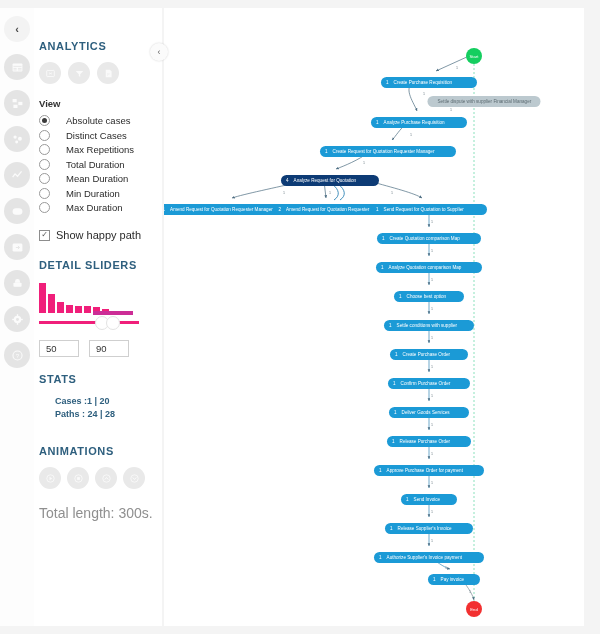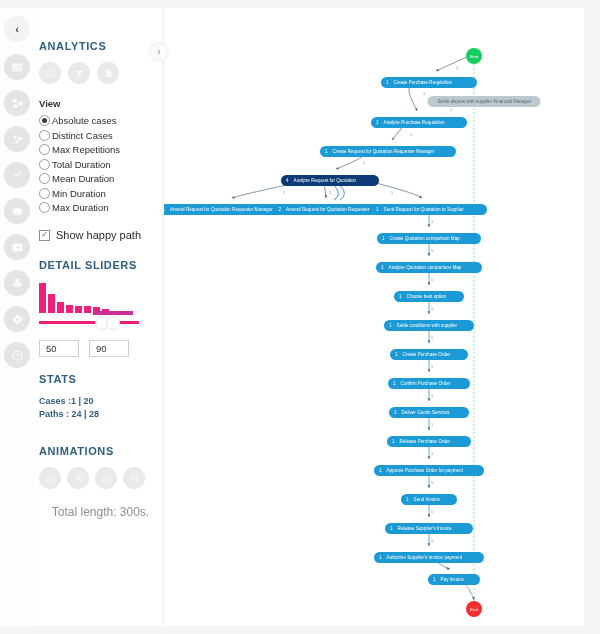--- a/index.html
+++ b/index.html
@@ -74,21 +74,21 @@
     display: flex; align-items: center; justify-content: center;
     color: #fafafa;
     cursor: pointer;
   }
   .lbl-view {
     font-size: 9.5px; font-weight: bold; color: #333;
     margin-bottom: 6px;
   }
   .radio-line {
     display: flex; align-items: center;
-    gap: 2px; margin-bottom: 3.5px;
+    gap: 16px; margin-bottom: 3.5px;
     cursor: pointer;
   }
   .radio {
     width: 9px; height: 9px; border-radius: 50%;
     border: 1px solid #9a9a9a; background: #fff;
     flex: none; position: relative;
   }
   .radio.on::after {
     content: ""; position: absolute;
     left: 2px; top: 2px; width: 5px; height: 5px;
@@ -137,23 +137,24 @@
   .num-box {
     width: 40px; height: 17px;
     border: 1px solid #cfcfcf; background: #fff;
     font-size: 9.5px; color: #333;
     display: flex; align-items: center; padding-left: 6px;
     box-sizing: border-box;
   }
   .stats-list {
     font-size: 9px; color: #2e5f7e; font-weight: bold;
     line-height: 1.45;
+    margin-left: 16px;
   }
   .anim-row { display: flex; gap: 6px; margin-bottom: 16px; }
-  .total-len { font-size: 12px; color: #8f8f8f; text-align: center; }
+  .total-len { font-size: 14px; color: #8f8f8f; }
 
   
   .panel-collapse {
     position: absolute;
     left: 150px; top: 43px;
     width: 18px; height: 18px;
     border-radius: 50%;
     background: #fbfbfb;
     box-shadow: 0 0 2px rgba(0,0,0,0.18);
     display: flex; align-items: center; justify-content: center;

